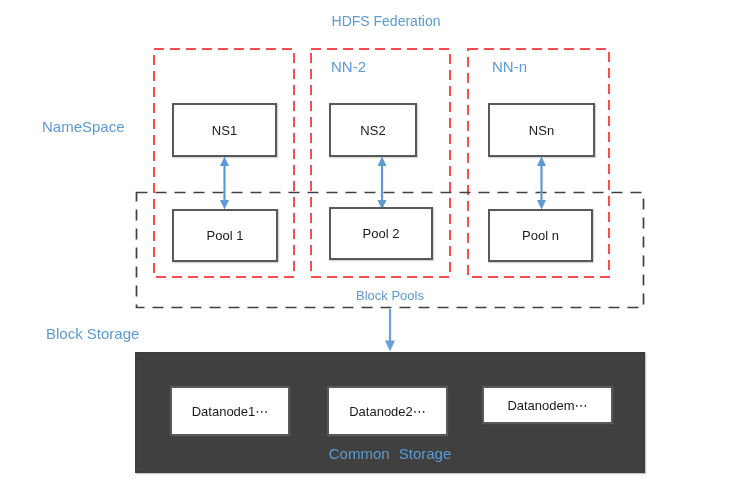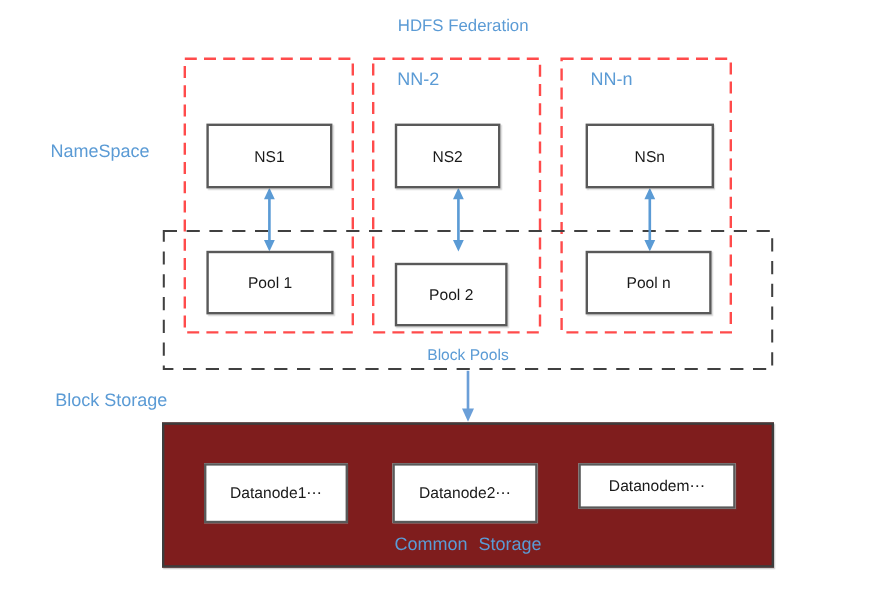--- a/index.html
+++ b/index.html
@@ -39,21 +39,21 @@
     align-items: center;
     justify-content: center;
     color: #1a1a1a;
     font-size: 13px;
     box-shadow: 1px 1px 1px rgba(89,89,89,0.25);
   }
   .storage-box {
     position: absolute;
     box-sizing: border-box;
     left: 135px; top: 352px; width: 510px; height: 121px;
-    background: #7f1d1d;
+    background: #404040;
     border: 2px solid #3d3d3d;
     box-shadow: 1px 1px 1px rgba(64,64,64,0.3);
   }
   .storage-label {
     position: absolute;
     left: 0; right: 0; top: 91px;
     text-align: center;
     color: #5B9BD5;
     font-size: 15px;
     word-spacing: 5px;
@@ -118,21 +118,21 @@
   <div class="node-box" style="left:329px; top:103px; width:88px; height:54px;">
     <span>NS2</span>
   </div>
   <div class="node-box" style="left:488px; top:103px; width:107px; height:54px;">
     <span>NSn</span>
   </div>
 
   <div class="node-box" style="left:172px; top:209px; width:106px; height:53px;">
     <span>Pool 1</span>
   </div>
-  <div class="node-box" style="left:329px; top:219px; width:94px; height:53px;">
+  <div class="node-box" style="left:329px; top:207px; width:104px; height:53px;">
     <span>Pool 2</span>
   </div>
   <div class="node-box" style="left:488px; top:209px; width:105px; height:53px;">
     <span>Pool n</span>
   </div>
 
   <div class="block-pools-label">Block Pools</div>
 
   <div class="storage-box">
     <div class="node-box" style="left:33px; top:32px; width:120px; height:50px;">

